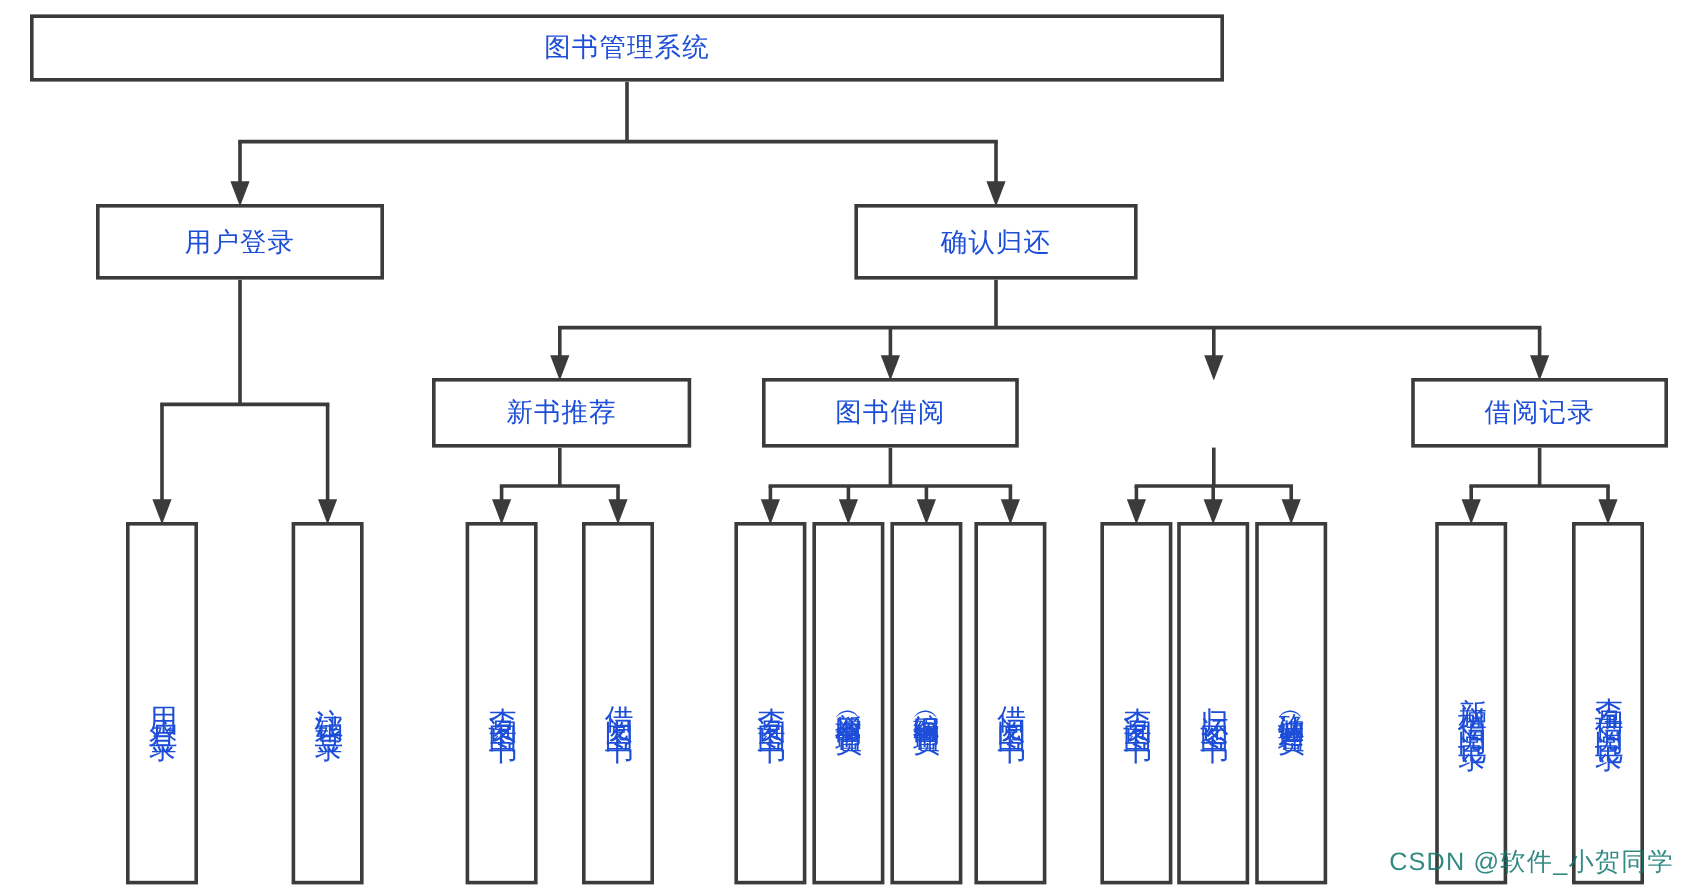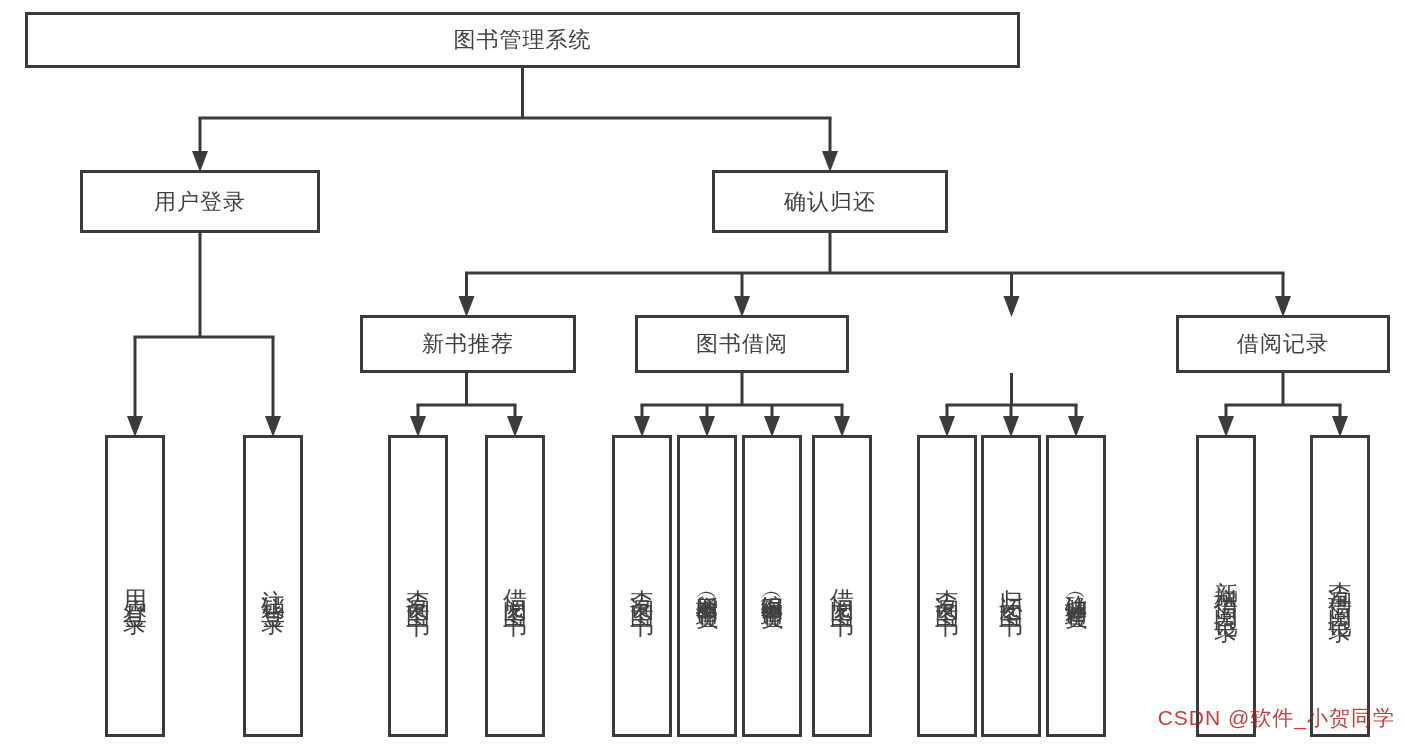--- a/index.html
+++ b/index.html
@@ -11,21 +11,21 @@
     overflow:hidden;
   }
   .connectors{position:absolute;left:0;top:0;z-index:1;}
   .node{
     position:absolute;
     box-sizing:border-box;
     background:#ffffff;
     border:3px solid #3b3b3b;
     display:flex;align-items:center;justify-content:center;
     z-index:2;
-    color:#404040;
+    color:#1d4ed8;
   }
   .node .h-label{
     font-size:22px;
     letter-spacing:1px;
     white-space:nowrap;
   }
   .node .v-label{
     writing-mode:vertical-rl;
     text-orientation:mixed;
     font-size:24px;
@@ -36,21 +36,21 @@
   .node .v-label.tight{
     font-size:22px;
     letter-spacing:2px;
   }
   .watermark{
     position:absolute;
     right:10px;
     top:704px;
     z-index:5;
     font-size:21px;
-    color:#b91c1c;
+    color:#0f766e;
     opacity:0.85;
     letter-spacing:1px;
     white-space:nowrap;
   }
 </style>
 </head>
 <body>
 
 <div class="canvas">
 

